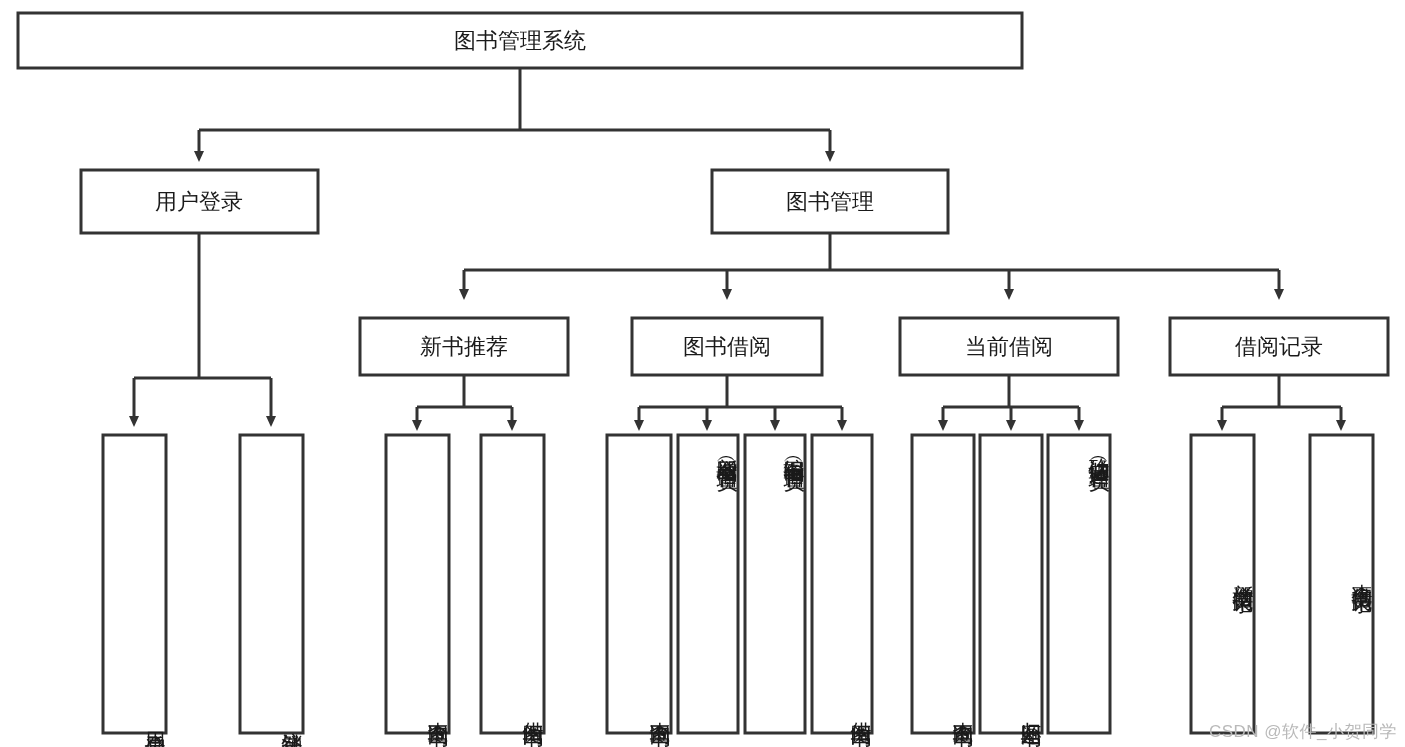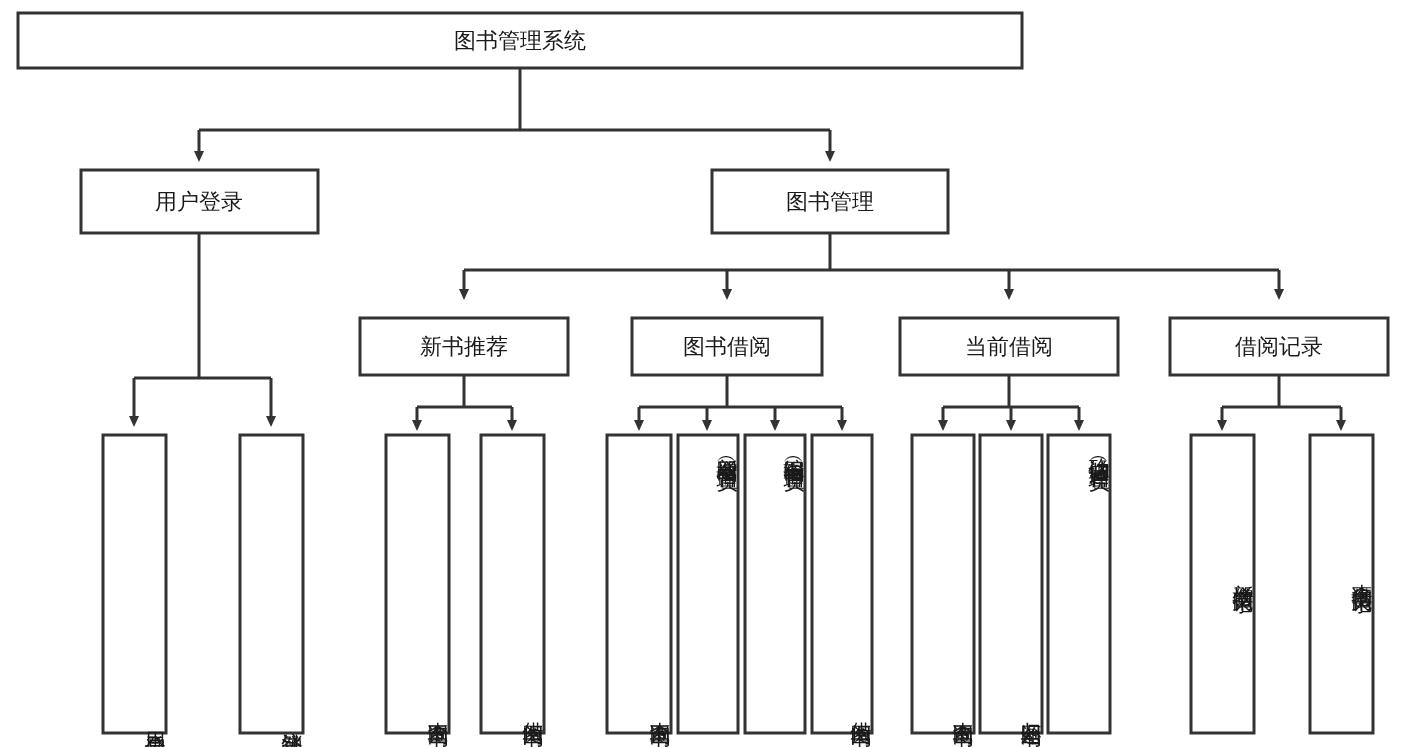--- a/index.html
+++ b/index.html
@@ -204,14 +204,15 @@
   <div class="leaf-label-v" style="left:745px; top:441px; width:60px; height:288px; align-items:flex-start; justify-content:flex-start;">编辑图书（管理员）</div>
   <div class="leaf-label-v" style="left:812px; top:445px; width:60px; height:268px;">借阅图书</div>
 
   <div class="leaf-label-v" style="left:912px; top:445px; width:62px; height:268px;">查询图书</div>
   <div class="leaf-label-v" style="left:980px; top:445px; width:62px; height:268px;">归还图书</div>
   <div class="leaf-label-v" style="left:1048px; top:441px; width:62px; height:288px; align-items:flex-start; justify-content:flex-start;">确认归还（管理员）</div>
 
   <div class="leaf-label-v" style="left:1191px; top:445px; width:63px; height:256px; justify-content:center;">新增借阅记录</div>
   <div class="leaf-label-v" style="left:1310px; top:445px; width:63px; height:256px; justify-content:center;">查询借阅记录</div>
 
+  <div class="watermark">CSDN @软件_小贺同学</div>
 
 </div>
 
 </body></html>

